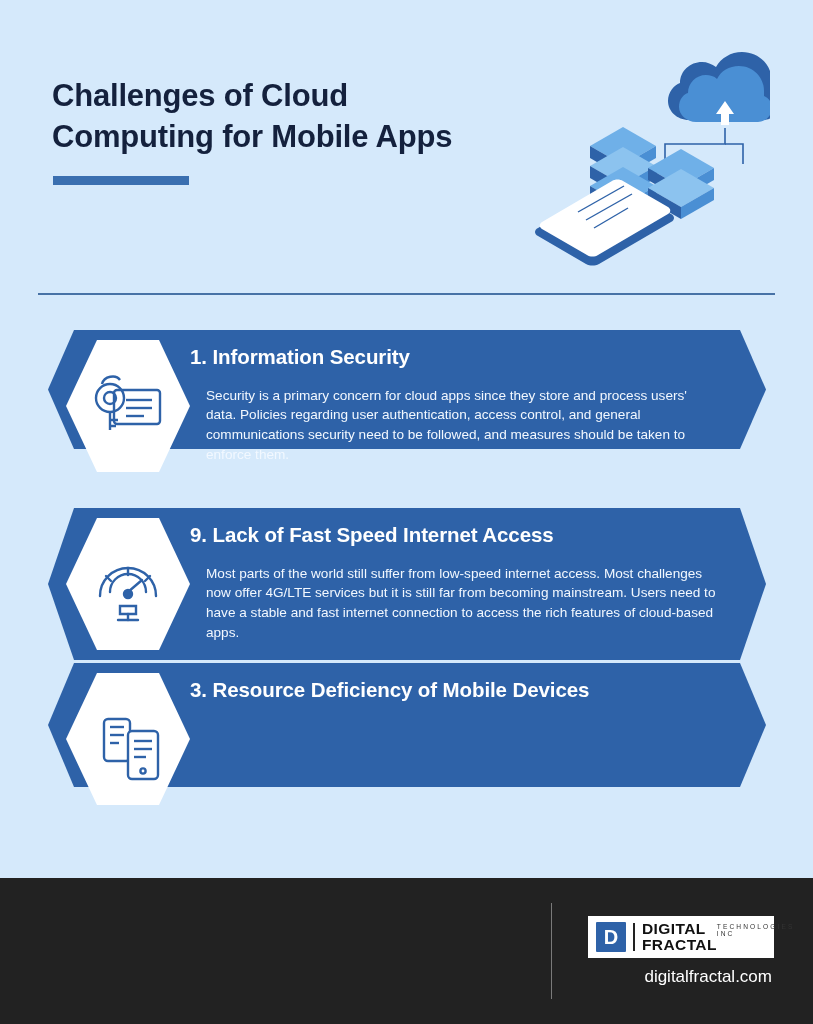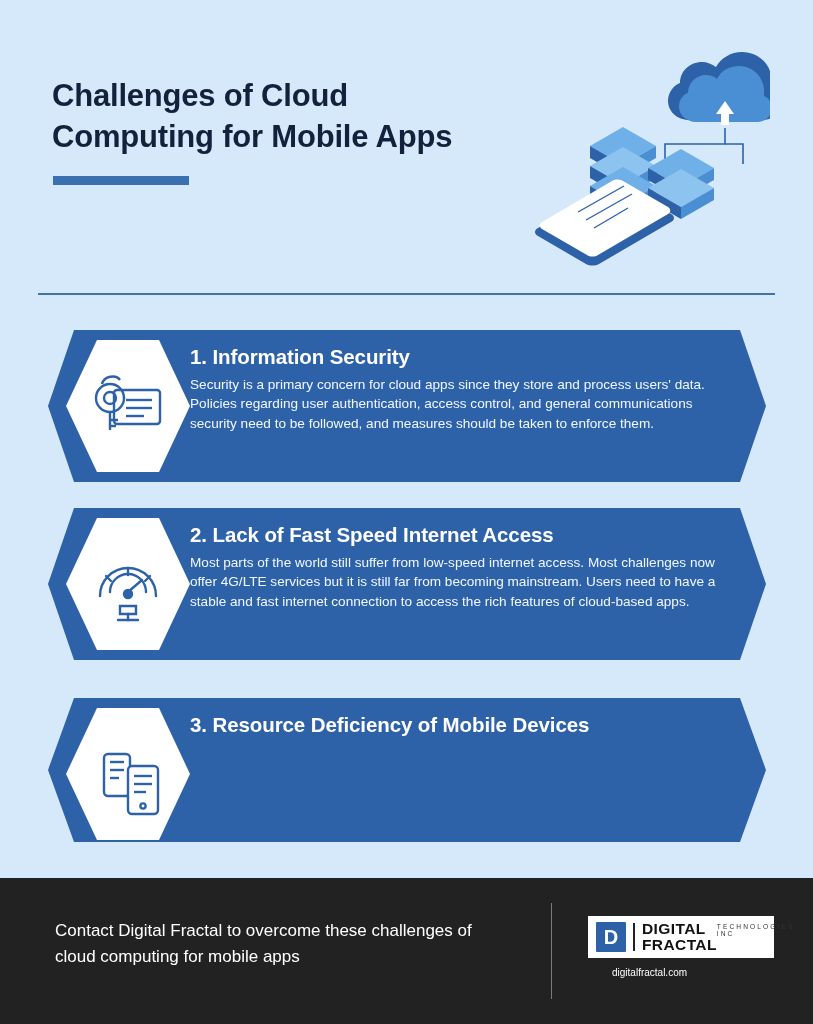--- a/index.html
+++ b/index.html
@@ -66,23 +66,23 @@
     width: 250px;
     height: 230px;
   }
 
   
   .card {
     position: absolute;
     left: 48px;
     width: 718px;
   }
-  .card-1 { top: 330px; height: 152px; }
+  .card-1 { top: 330px; height: 119px; }
   .card-2 { top: 508px; height: 152px; }
-  .card-3 { top: 698px; height: 144px; }
+  .card-3 { top: 663px; height: 124px; }
 
   .chevron {
     position: absolute;
     inset: 0;
     background: #2e62a8;
     -webkit-clip-path: polygon(0 50%, 26px 0, 692px 0, 718px 50%, 692px 100%, 26px 100%);
     clip-path: polygon(0 50%, 26px 0, 692px 0, 718px 50%, 692px 100%, 26px 100%);
   }
   .hex {
     position: absolute;
@@ -111,21 +111,21 @@
   .card-heading {
     font-size: 20.5px;
     font-weight: bold;
     letter-spacing: -0.1px;
     margin: 0 0 5px 0;
     line-height: 1.25;
   }
   .card-body {
     font-size: 13.6px;
     line-height: 1.46;
-    margin: 0;
+    margin: 16px;
     color: #f2f8ff;
   }
 
   
   .footer {
     position: absolute;
     left: 0;
     top: 878px;
     width: 813px;
     height: 146px;
@@ -196,23 +196,23 @@
     font-size: 6.6px;
     color: #333333;
     letter-spacing: 2.1px;
     margin-top: 2px;
   }
   .footer-site {
     position: absolute;
     left: 612px;
     top: 89px;
     width: 160px;
-    text-align: left;
+    text-align: right;
     color: #ffffff;
-    font-size: 10px;
+    font-size: 17px;
   }
 </style>
 </head>
 <body>
 
 <div class="poster">
 
   <div class="header">
     <div class="title">Challenges of Cloud Computing for Mobile Apps</div>
     <div class="title-underline"></div>
@@ -307,21 +307,21 @@
           <line x1="84" y1="58" x2="79" y2="63"></line>
           <line x1="62" y1="74" x2="76" y2="62"></line>
           <circle cx="62" cy="76" r="4" fill="#2e62a8"></circle>
           <path d="M54 88 h16 v8 h-16z"></path>
           <line x1="62" y1="96" x2="62" y2="102"></line>
           <line x1="52" y1="102" x2="72" y2="102"></line>
         </g>
       </svg>
     </div>
     <div class="card-text">
-      <p class="card-heading">2. Lack of Fast Speed Internet Access</p>
+      <p class="card-heading">9. Lack of Fast Speed Internet Access</p>
       <p class="card-body">Most parts of the world still suffer from low-speed internet access. Most challenges now offer 4G/LTE services but it is still far from becoming mainstream. Users need to have a stable and fast internet connection to access the rich features of cloud-based apps.</p>
     </div>
   </div>
 
   <div class="card card-3">
     <div class="chevron"></div>
     <div class="hex"></div>
     <div class="hex-icon">
       <svg width="124" height="132" viewBox="0 0 124 132" xmlns="http://www.w3.org/2000/svg">
         <g stroke="#2e62a8" stroke-width="2.4" fill="none">
@@ -336,21 +336,20 @@
           <circle cx="77" cy="98" r="2.6"></circle>
         </g>
       </svg>
     </div>
     <div class="card-text">
       <p class="card-heading">3. Resource Deficiency of Mobile Devices</p>
     </div>
   </div>
 
   <div class="footer">
-    <div class="footer-text">Contact Digital Fractal to overcome these challenges of cloud computing for mobile apps</div>
     <div class="footer-rule"></div>
     <div class="logo-box">
       <div class="logo-mark">D</div>
       <div class="logo-divider"></div>
       <div class="logo-words">
         <div class="logo-name">DIGITAL FRACTAL</div>
         <div class="logo-sub">TECHNOLOGIES INC</div>
       </div>
     </div>
     <div class="footer-site">digitalfractal.com</div>

